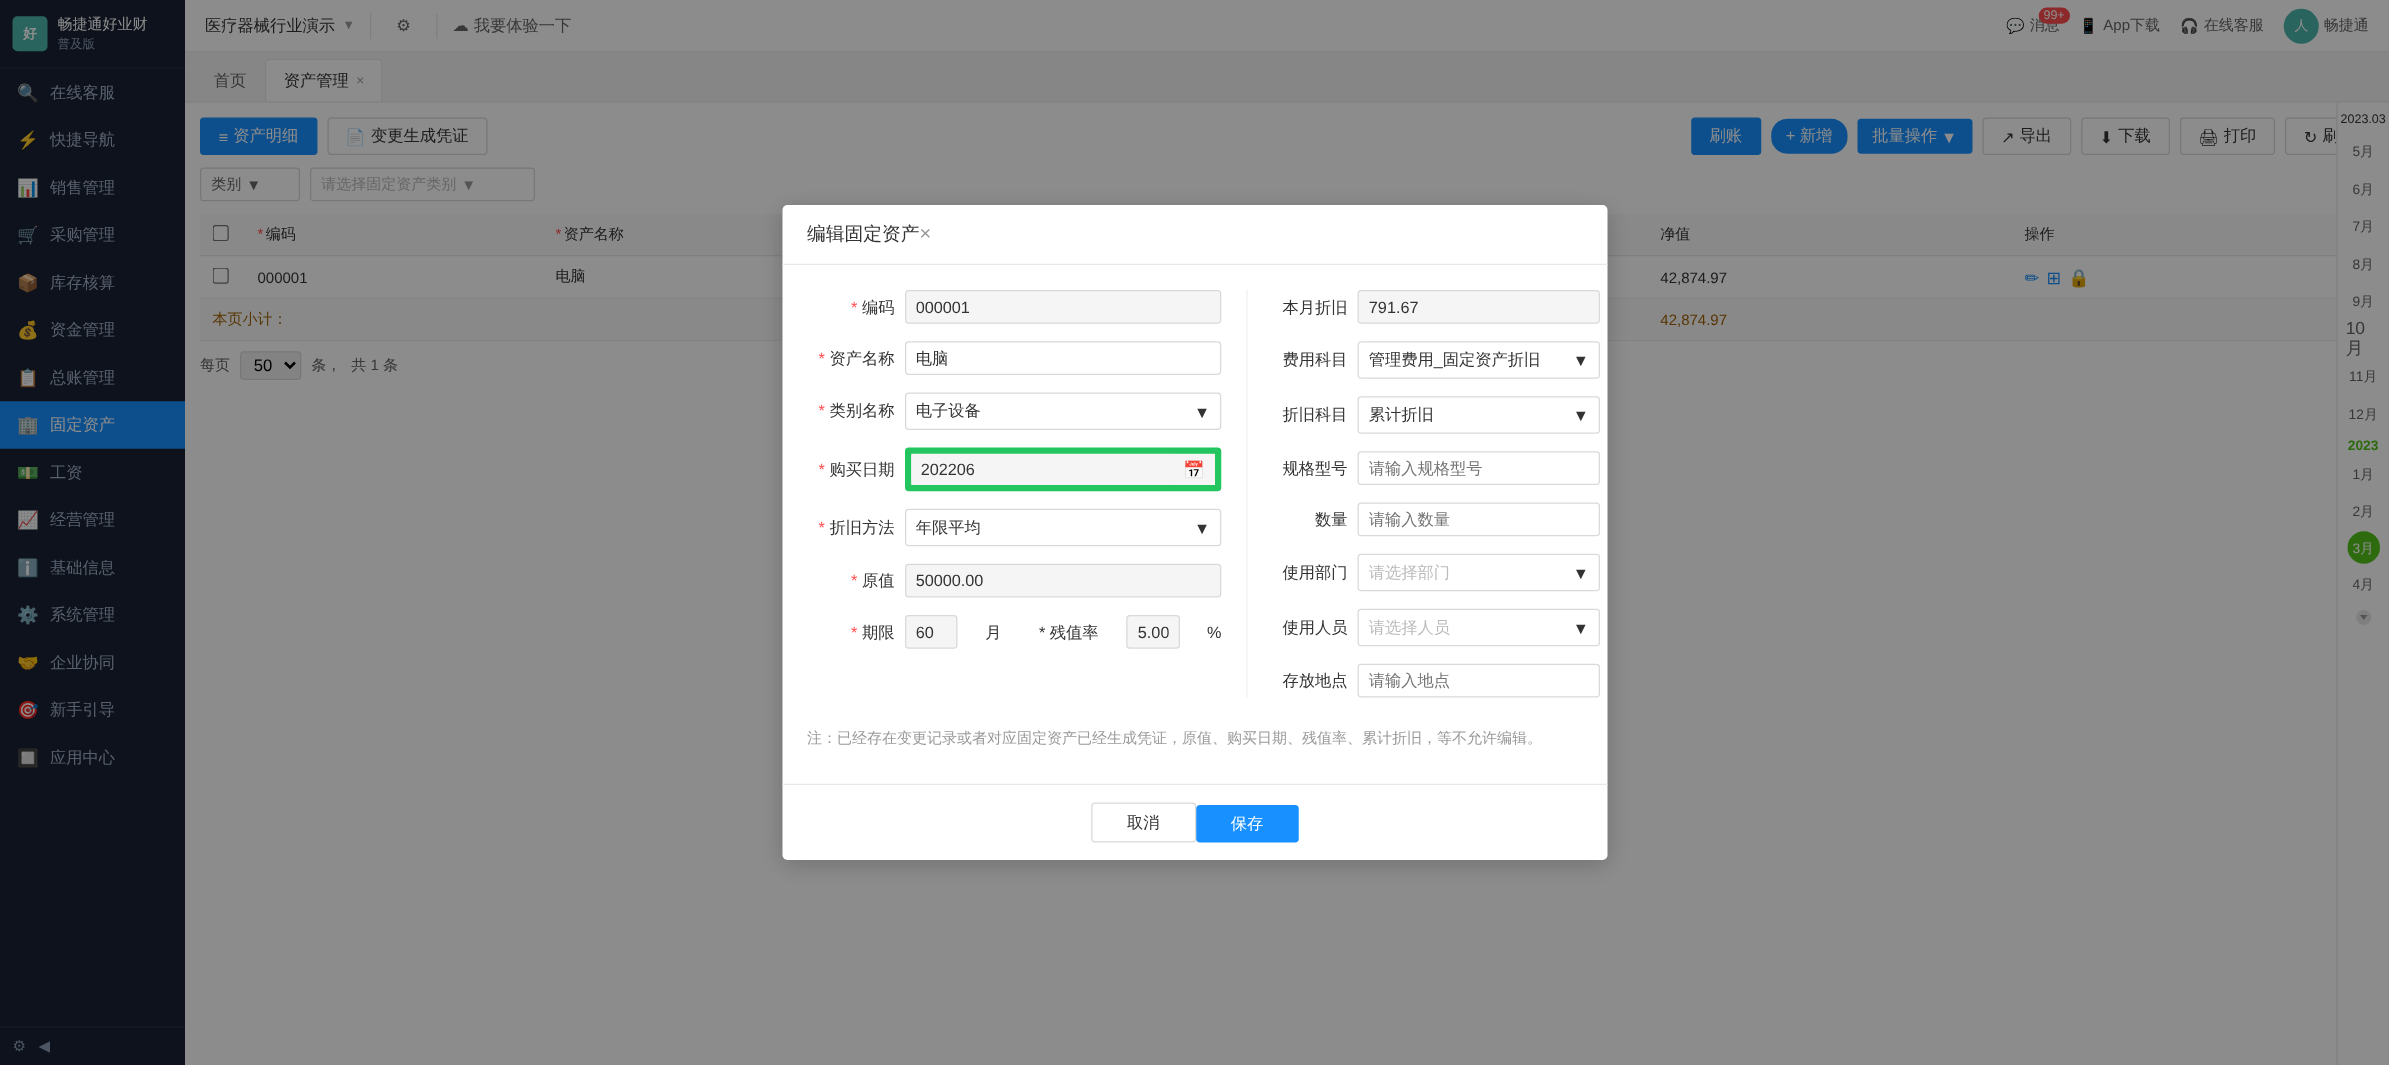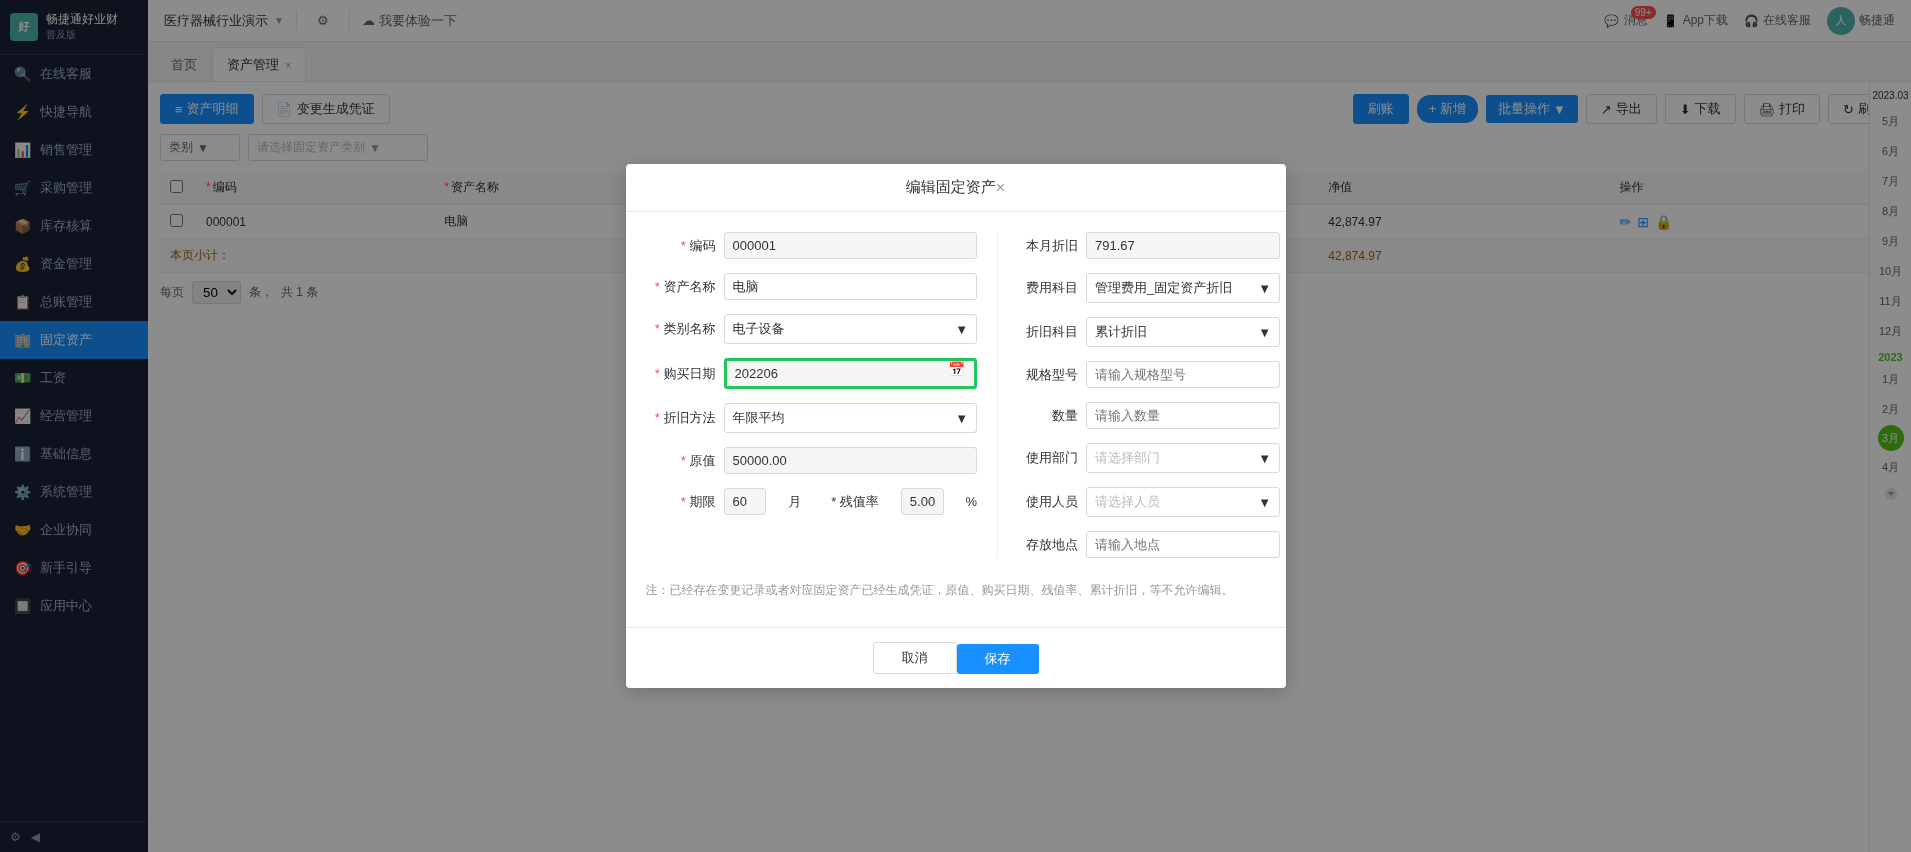--- a/index.html
+++ b/index.html
@@ -64,21 +64,21 @@
     .page-select { padding: 2px 6px; border: 1px solid #d9d9d9; border-radius: 3px; }
 
     
     .right-bar { width: 38px; background: #fff; border-left: 1px solid #e8e8e8; display: flex; flex-direction: column; align-items: center; padding: 8px 4px; gap: 4px; }
     .calendar-day { width: 28px; height: 28px; display: flex; align-items: center; justify-content: center; border-radius: 50%; font-size: 11px; cursor: pointer; color: #666; }
     .calendar-day.today { background: #1890ff; color: #fff; }
 
     
     .overlay { position: fixed; top: 0; left: 0; width: 100%; height: 100%; background: rgba(0,0,0,0.45); z-index: 1000; display: flex; align-items: center; justify-content: center; }
     .dialog { background: #fff; border-radius: 4px; width: 660px; box-shadow: 0 4px 20px rgba(0,0,0,0.2); }
-    .dialog-header { padding: 14px 20px; border-bottom: 1px solid #e8e8e8; display: flex; align-items: center; justify-content: center; }
+    .dialog-header { padding: 14px 20px; border-bottom: 1px solid #e8e8e8; display: flex; align-items: center; justify-content: flex-start; }
     .dialog-title { font-size: 15px; font-weight: 500; color: #333; }
     .dialog-close { cursor: pointer; color: #999; font-size: 16px; }
     .dialog-body { padding: 20px; }
     .dialog-footer { padding: 14px 20px; border-top: 1px solid #e8e8e8; display: flex; justify-content: center; gap: 0; align-items: flex-end; }
     .dialog-footer .btn-cancel { padding: 6px 28px; border: 1px solid #d9d9d9; background: #fff; border-radius: 3px; cursor: pointer; font-size: 13px; color: #333; }
     .dialog-footer .btn-save { padding: 6px 28px; border: none; background: #1890ff; color: #fff; border-radius: 3px; cursor: pointer; font-size: 13px; }
     .form-control-placeholder { color: #bbb; }
 
     .form-section { display: flex; flex-direction: column; gap: 14px; }
     .fi { display: flex; align-items: center; gap: 8px; }
@@ -312,21 +312,21 @@
       </div>
     </div>
 
     <div class="right-bar" style="position:absolute;right:0;top:0;bottom:0;width:42px;background:#fff;border-left:1px solid #e8e8e8;display:flex;flex-direction:column;align-items:center;padding:8px 4px;gap:2px;overflow:hidden;">
       <div style="font-size:10px;color:#333;writing-mode:horizontal-tb;margin-bottom:4px;">2023.03</div>
       <div class="calendar-day" style="font-size:11px;">5月</div>
       <div class="calendar-day" style="font-size:11px;">6月</div>
       <div class="calendar-day" style="font-size:11px;">7月</div>
       <div class="calendar-day" style="font-size:11px;">8月</div>
       <div class="calendar-day" style="font-size:11px;">9月</div>
-      <div class="calendar-day" style="font-size:11px;">10月</div>
+      <div class="calendar-day" style="font-size:14px;">10月</div>
       <div class="calendar-day" style="font-size:11px;">11月</div>
       <div class="calendar-day" style="font-size:11px;">12月</div>
       <div style="font-size:11px;color:#52c41a;font-weight:bold;margin-top:4px;">2023</div>
       <div class="calendar-day" style="font-size:11px;">1月</div>
       <div class="calendar-day" style="font-size:11px;">2月</div>
       <div class="calendar-day today" style="font-size:11px;background:#52c41a;color:#fff;border-radius:50%;width:26px;height:26px;display:flex;align-items:center;justify-content:center;">3月</div>
       <div class="calendar-day" style="font-size:11px;">4月</div>
       <div style="margin-top:4px;">
         <svg width="14" height="14" viewBox="0 0 14 14">
             <circle cx="7" cy="7" r="6" fill="#e8e8e8"></circle>
@@ -362,21 +362,21 @@
             <div class="fi">
               <span class="lbl req" style="min-width:70px;text-align:right;font-size:13px;color:#333;">类别名称</span>
               <div style="flex:1;padding:5px 8px;border:1px solid #d9d9d9;border-radius:3px;font-size:13px;background:#fff;display:flex;align-items:center;justify-content:space-between;cursor:pointer;">
                 <span>电子设备</span>
                 <span>▼</span>
               </div>
             </div>
 
             <div class="fi">
               <span class="lbl req" style="min-width:70px;text-align:right;font-size:13px;color:#333;">购买日期</span>
-              <div style="flex:1;display:flex;border:3px solid #22c55e;border-radius:3px;background:#f5f5f5;overflow:hidden;">
+              <div style="flex:1;display:flex;align-items:center;border:5px solid #22c55e;border-radius:3px;background:#f5f5f5;overflow:hidden;">
                 <input type="text" style="flex: 1 1 0%; padding: 5px 8px; border: none; font-size: 13px; background: rgb(245, 245, 245); outline: none;" value="202206" disabled="">
                 <span style="padding:0 8px;color:#999;font-size:14px;cursor:pointer;">📅</span>
               </div>
             </div>
 
             <div class="fi">
               <span class="lbl req" style="min-width:70px;text-align:right;font-size:13px;color:#333;">折旧方法</span>
               <div style="flex:1;padding:5px 8px;border:1px solid #d9d9d9;border-radius:3px;font-size:13px;background:#fff;display:flex;align-items:center;justify-content:space-between;cursor:pointer;">
                 <span>年限平均</span>
                 <span>▼</span>

